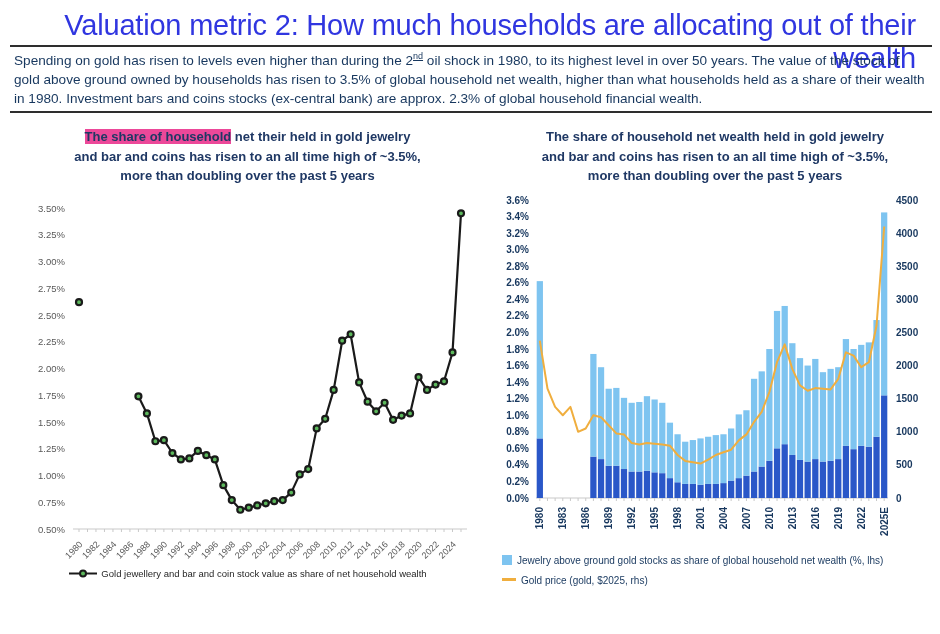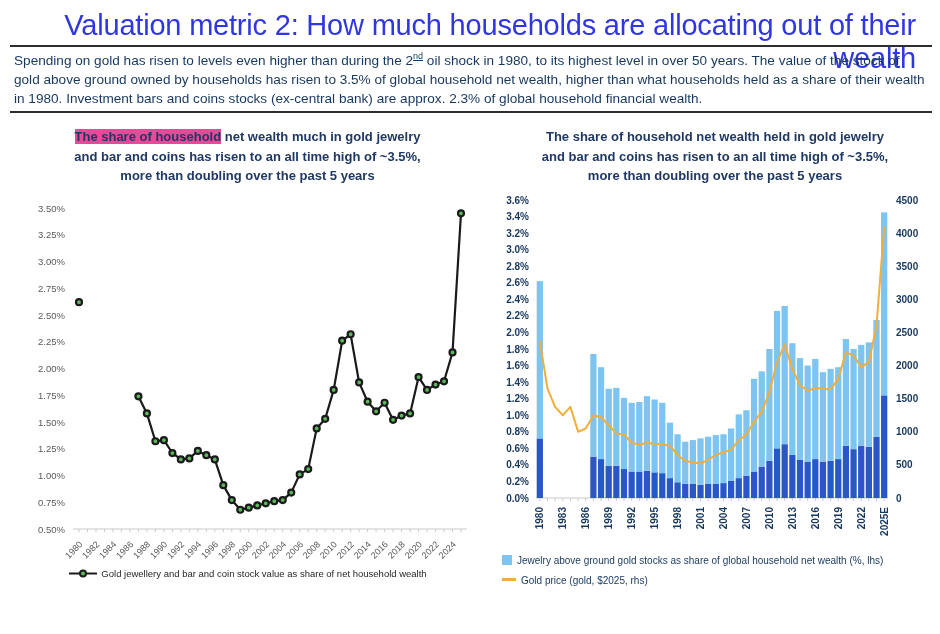--- a/index.html
+++ b/index.html
@@ -36,21 +36,21 @@
 <div class="page">
 
   <h1 class="main-title">Valuation metric 2: How much households are allocating out of their wealth</h1>
   <div class="rule rule-top"></div>
 
   <p class="intro"><span>Spending on gold has risen to levels even higher than during the 2</span><sup>nd</sup><span> oil shock in 1980, to its highest level in over 50 years. The value of the stock of gold above ground owned by households has risen to 3.5% of global household net wealth, higher than what households held as a share of their wealth in 1980. Investment bars and coins stocks (ex-central bank) are approx. 2.3% of global household financial wealth.</span></p>
   <div class="rule rule-bottom"></div>
 
   <div class="chart-block chart-left">
     <div class="chart-title">
-      <span class="hl">The share of household</span><span> net wealth much in gold jewelry</span><br>
+      <span class="hl">The share of household</span><span> net their held in gold jewelry</span><br>
       <span>and bar and coins has risen to an all time high of ~3.5%,</span><br>
       <span>more than doubling over the past 5 years</span>
     </div>
     <svg id="left-svg" width="465" height="382">
         <text x="50" y="346.5" text-anchor="end" font-size="9.5" fill="#595959" font-family="Liberation Sans, sans-serif">0.50%</text>
         <text x="50" y="319.75" text-anchor="end" font-size="9.5" fill="#595959" font-family="Liberation Sans, sans-serif">0.75%</text>
         <text x="50" y="293" text-anchor="end" font-size="9.5" fill="#595959" font-family="Liberation Sans, sans-serif">1.00%</text>
         <text x="50" y="266.25" text-anchor="end" font-size="9.5" fill="#595959" font-family="Liberation Sans, sans-serif">1.25%</text>
         <text x="50" y="239.5" text-anchor="end" font-size="9.5" fill="#595959" font-family="Liberation Sans, sans-serif">1.50%</text>
         <text x="50" y="212.75" text-anchor="end" font-size="9.5" fill="#595959" font-family="Liberation Sans, sans-serif">1.75%</text>

